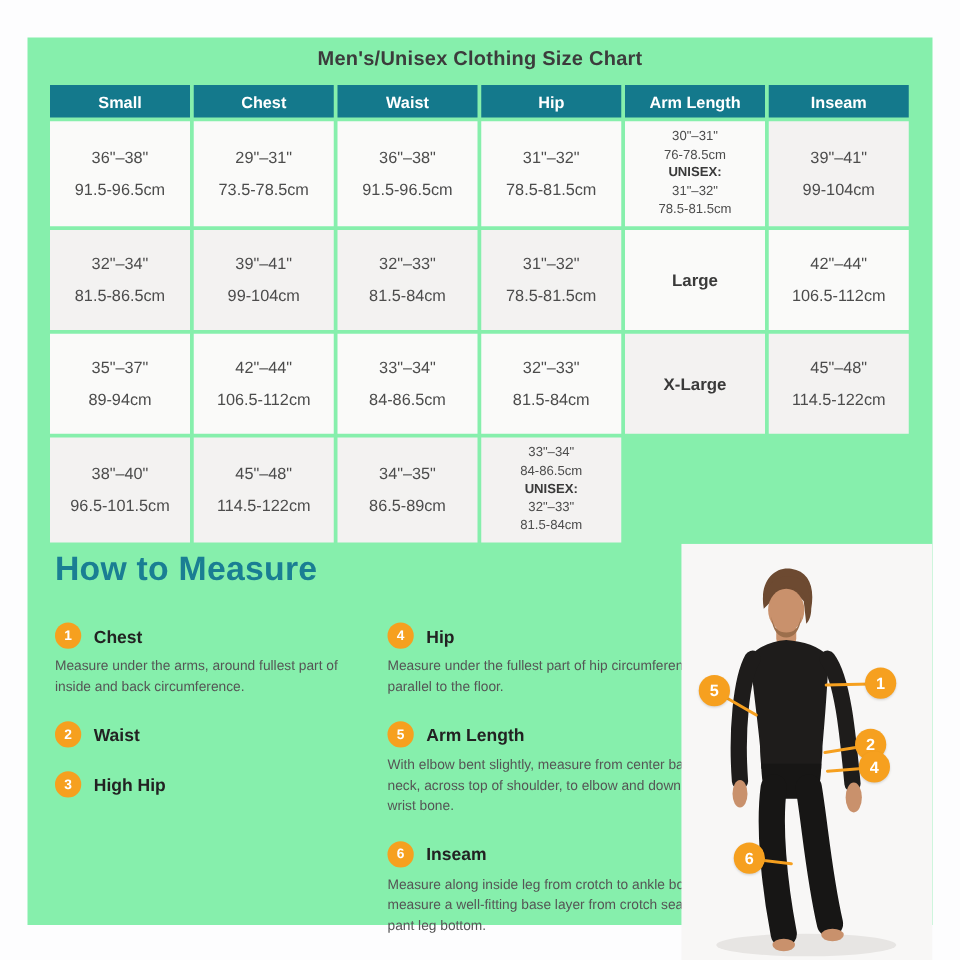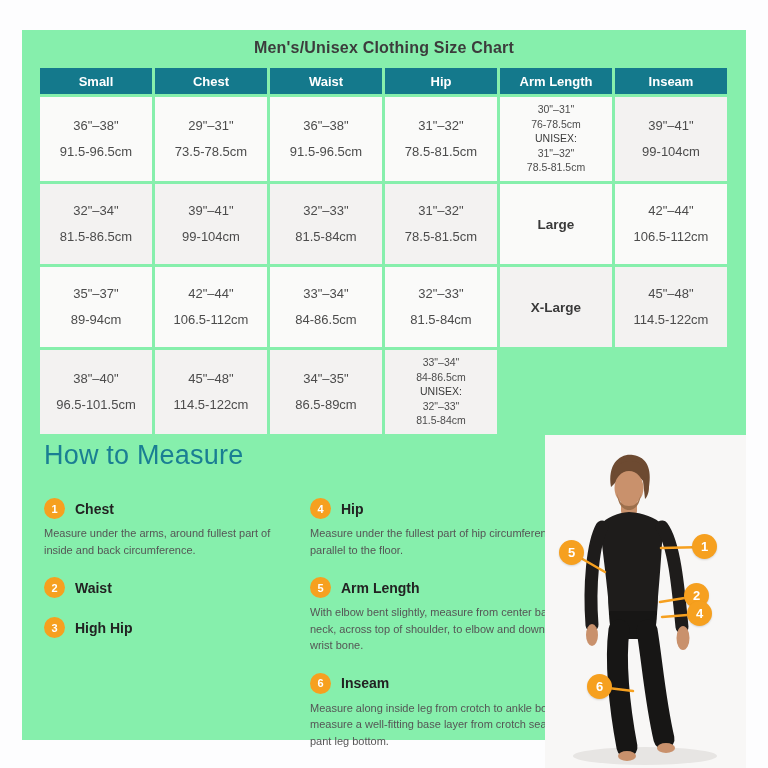--- a/index.html
+++ b/index.html
@@ -26,25 +26,25 @@
   .cell{
     display:flex;flex-direction:column;align-items:center;justify-content:center;
     text-align:center;min-width:0;
   }
   .header-cell{background:#14798C;color:#FFFFFF;font-weight:bold;font-size:13px;}
   .row-light{background:#FAFAF9;}
   .row-gray{background:#F3F2F1;}
   .size-cell{font-weight:bold;font-size:13.5px;color:#3A3A3A;}
   .val-line{font-size:13px;color:#4C4C4C;margin:6px 0;line-height:1.1;}
   .compact .val-line{font-size:10.5px;margin:1.5px 0;}
-  .val-line.bold{font-weight:normal;color:#3A3A3A;}
+  .val-line.bold{font-weight:bold;color:#3A3A3A;}
   
   .htm-heading{
     position:absolute;left:22px;top:410px;
-    font-size:27px;font-weight:normal;color:#1A7E93;letter-spacing:.2px;
+    font-size:27px;font-weight:bold;color:#1A7E93;letter-spacing:.2px;
   }
   .measure-col{position:absolute;top:468px;display:flex;flex-direction:column;gap:19px;}
   .col-left{left:22px;width:255px;}
   .col-right{left:288px;width:270px;}
   .item-head{display:flex;align-items:center;gap:10px;}
   .num-badge{
     width:21px;height:21px;border-radius:50%;background:#F6A01F;color:#fff;
     font-weight:bold;font-size:11px;display:flex;align-items:center;justify-content:center;
     flex:0 0 21px;
   }

